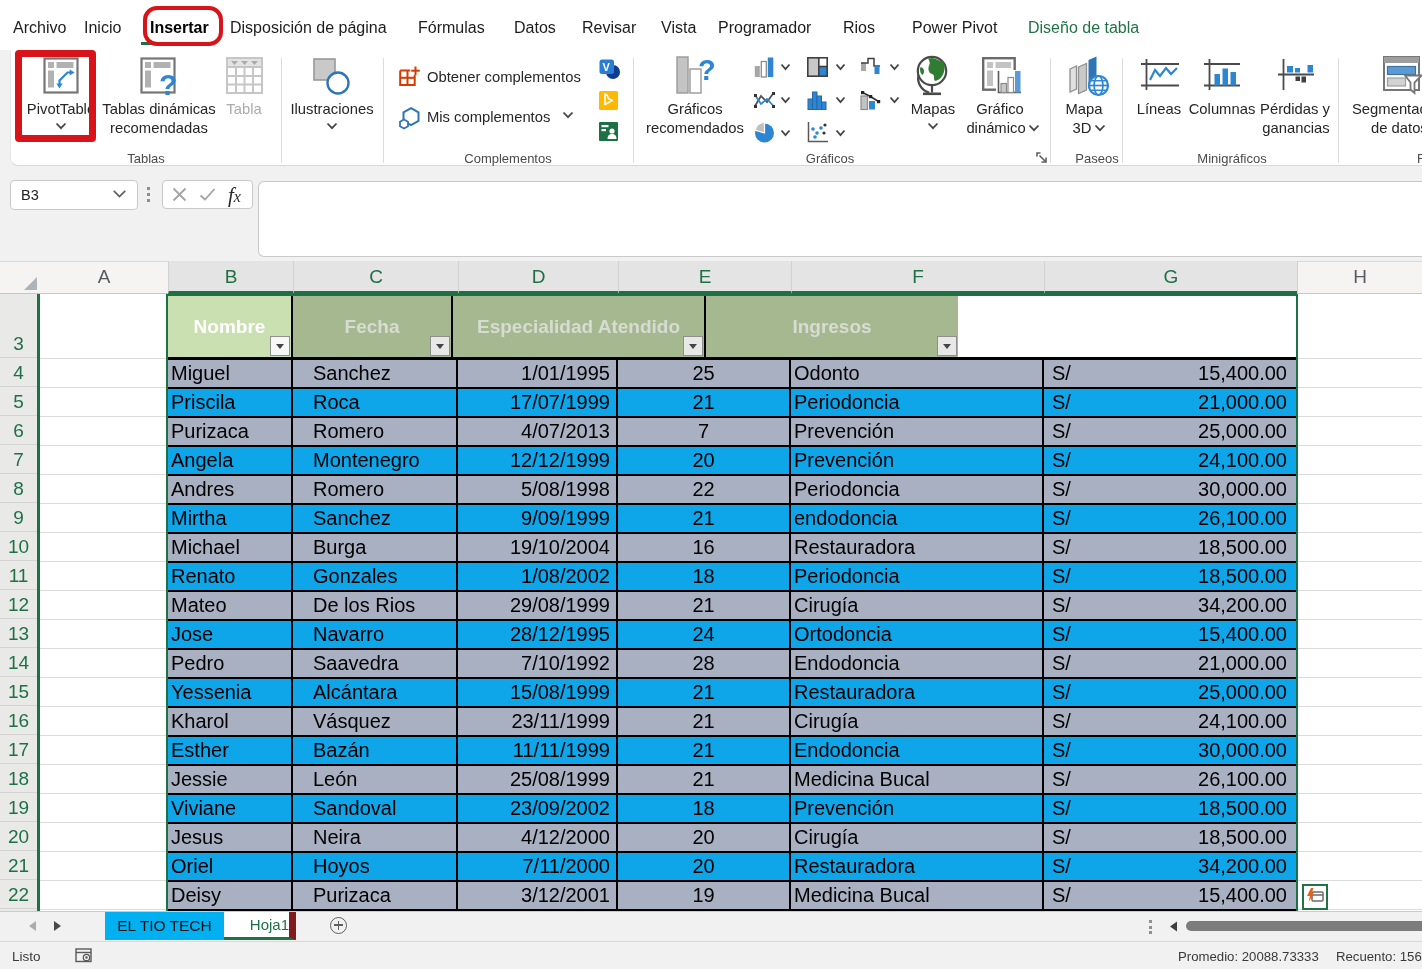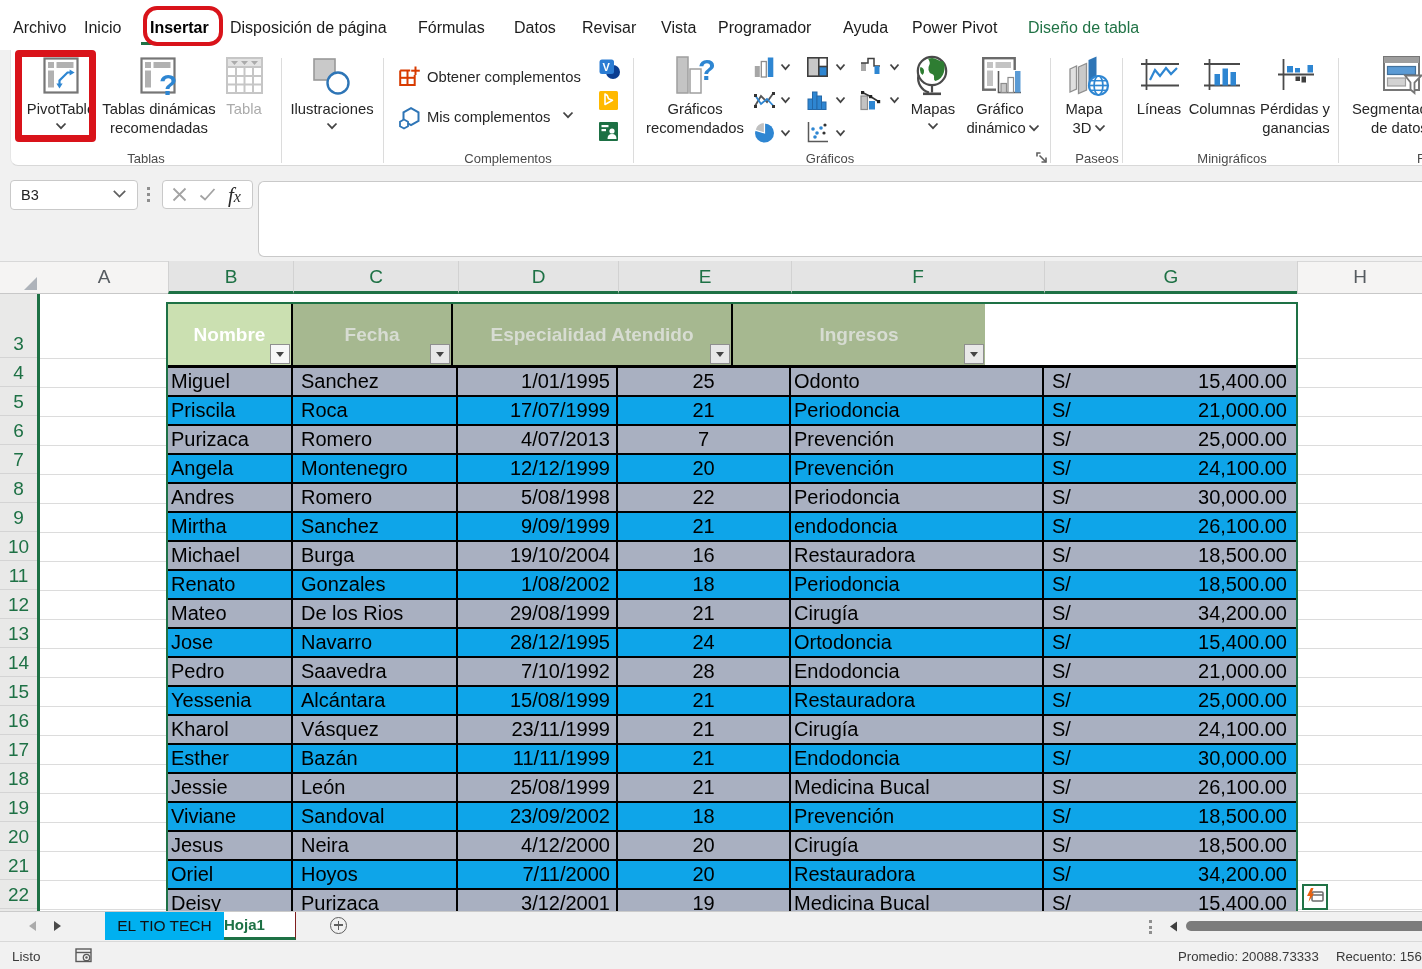--- a/index.html
+++ b/index.html
@@ -30,58 +30,58 @@
 #colhead{left:0;top:261px;width:1422px;height:33px;background:#F5F4F3;border-top:1px solid #D8D8D8;border-bottom:1px solid #C8C8C8;box-sizing:border-box}
 .ch{position:absolute;top:261px;height:33px;font-size:19px;color:#565B60;text-align:center;line-height:32px;border-left:1px solid #D2D2D2;box-sizing:border-box}
 .chsel{background:#E4E4E4;color:#1E7145;border-bottom:3px solid #1E7145;box-sizing:border-box}
 
 #gridbg{left:40px;top:294px;width:1382px;height:617px;background:#fff}
 .gl{position:absolute;left:40px;width:1382px;height:1px;background:#DCDCDC}
 
 #rowhead{left:0;top:294px;width:40px;height:617px;background:#E9E9E8;border-right:3px solid #1E7145;box-sizing:border-box}
 .rh{width:37px;box-sizing:border-box;border-bottom:1px solid #D4D4D4;color:#1E7145;font-size:19px;display:flex;align-items:flex-end;justify-content:center;padding-bottom:2px}
 
-#tbl{left:166px;top:302px;width:1132px;border:2.5px solid #1E7145;border-bottom:none;box-sizing:border-box;background:#fff}
+#tbl{left:166px;top:294px;width:1132px;border:2.5px solid #1E7145;border-bottom:none;box-sizing:border-box;background:#fff}
 .hrow{display:flex;height:61px;border-bottom:3px solid #000}
 .hc{position:relative;box-sizing:border-box;border-right:2px solid #000;background:#A6B890;color:#D7DCD2;font-weight:bold;font-size:19px;display:flex;align-items:center;justify-content:center}
 .hc:last-child{border-right:none}
 
 .hc .fb{position:absolute;right:1px;bottom:1px;width:20px;height:20px;background:#E8E8E8;border:1px solid #8F8F8F;box-sizing:border-box;display:flex;align-items:center;justify-content:center}
 .fb i{display:block;width:0;height:0;border-left:4.5px solid transparent;border-right:4.5px solid transparent;border-top:5.5px solid #444}
 .r{display:flex;height:29px;border-bottom:2px solid #000;box-sizing:border-box;font-size:20px;color:#000}
 .rd{background:#A9B0C1}
 .rl{background:#0ea5e9}
 .r>div{box-sizing:border-box;border-right:2px solid #000;height:27px;line-height:26px;overflow:hidden;white-space:nowrap}
 .r>div:last-child{border-right:none}
 .cB{width:125px;padding-left:3px}
-.cC{width:165px;padding-left:8px}
+.cC{width:165px;padding-left:20px}
 .cD{width:160px;text-align:right;padding-right:6px}
 .cE{width:173px;text-align:center}
 .cF{width:253px;padding-left:3px}
 .cG{width:252px;display:flex;justify-content:space-between;padding:0 9px 0 8px}
-.hB{width:125px}.hC{width:165px}.hD{width:160px}.hE{width:173px}.hF{width:280px}.hG{width:252px}
+.hB{width:125px}.hC{width:165px}.hD{width:160px}.hE{width:173px}.hF{width:253px}.hG{width:252px}
 
 #tabbar{left:0;top:911px;width:1422px;height:30px;background:#F1F1F1;border-top:1px solid #CBCBCB;box-sizing:border-box}
 #statusbar{left:0;top:941px;width:1422px;height:28px;background:#F1F1F1;border-top:1px solid #D8D8D8;box-sizing:border-box;font-size:13.5px;color:#3A3A3A}
 #sheettab1{left:105px;top:912px;width:119px;height:28px;background:#00B0F0;color:#111;font-size:15.5px;text-align:center;line-height:28px}
-#sheettab2{left:224px;top:912px;width:72px;height:28px;background:#fff;color:#1E7145;font-weight:bold;font-size:15px;text-align:left;line-height:26px;border-bottom:3px solid #1E7145;border-right:1px solid #7f1d1d;box-sizing:border-box}
+#sheettab2{left:224px;top:912px;width:72px;height:28px;background:#fff;color:#1E7145;font-weight:normal;font-size:15px;text-align:right;line-height:26px;border-bottom:3px solid #1E7145;border-right:7px solid #7f1d1d;box-sizing:border-box}
 #qa{left:1302px;top:884px;width:26px;height:26px;background:#fff;border:2px solid #217346;box-sizing:border-box}
 </style></head>
 <body>
 
 <div class="tab" style="left:13px">Archivo</div>
 <div class="tab" style="left:84px">Inicio</div>
 <div class="tab" id="insertar" style="left:150px">Insertar</div>
 <div class="tab" style="left:230px">Disposición de página</div>
 <div class="tab" style="left:418px">Fórmulas</div>
 <div class="tab" style="left:514px">Datos</div>
 <div class="tab" style="left:582px">Revisar</div>
 <div class="tab" style="left:661px">Vista</div>
 <div class="tab" style="left:718px">Programador</div>
-<div class="tab" style="left:843px">Ayuda</div>
+<div class="tab" style="left:843px">Rios</div>
 <div class="tab" style="left:912px">Power Pivot</div>
 <div class="tab greentab" style="left:1028px">Diseño de tabla</div>
 <div class="a" id="ins-underline"></div>
 <div class="a" id="redtab"></div>
 
 <div class="a" id="ribbonband"></div>
 <div class="a" id="ribbonpanel"></div>
 <div class="sep" style="left:281px"></div>
 <div class="sep" style="left:383px"></div>
 <div class="sep" style="left:633px"></div>

